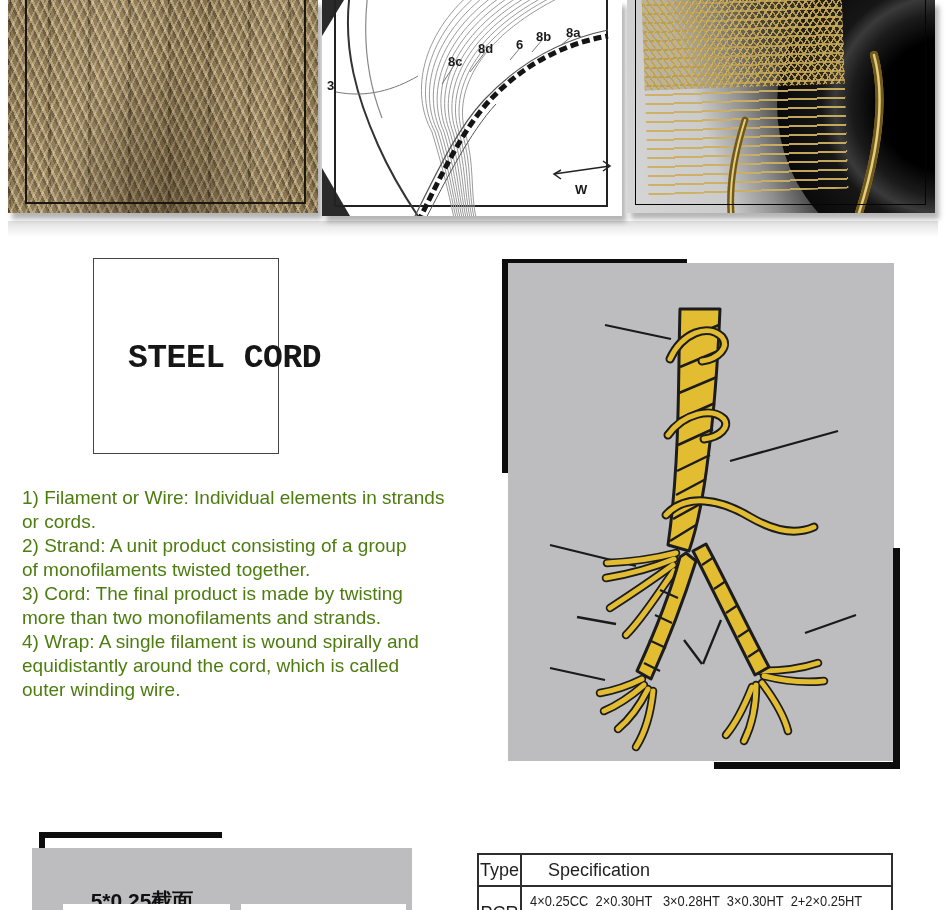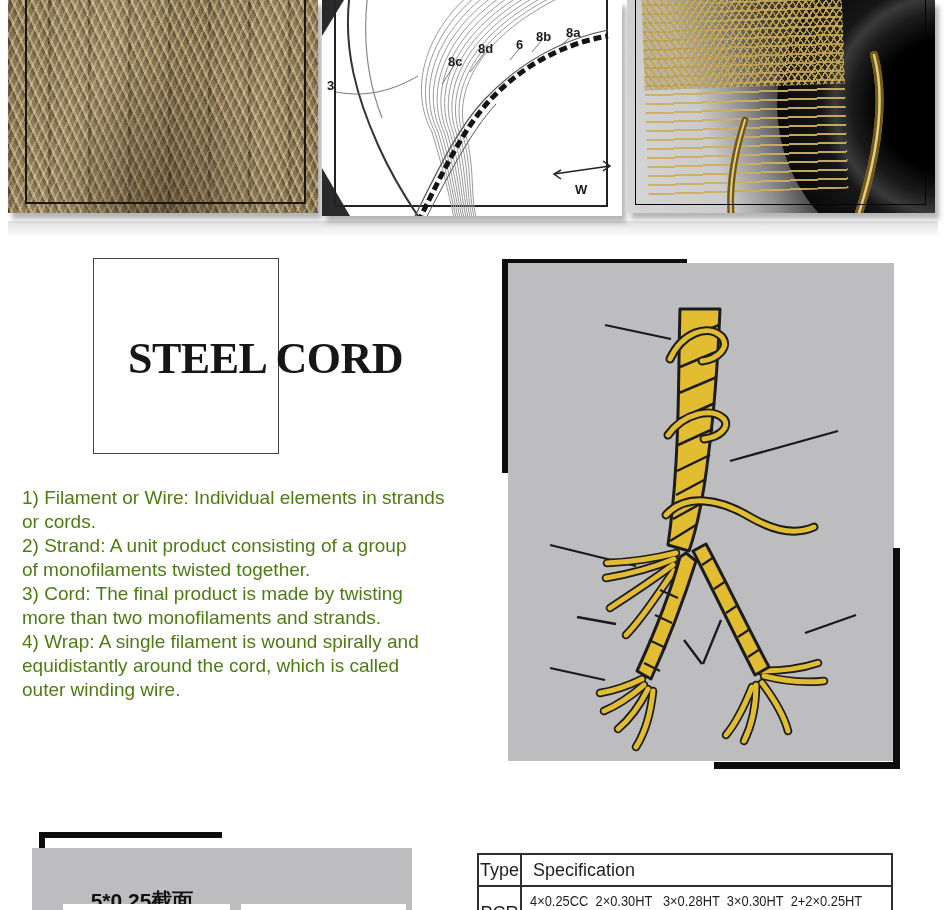--- a/index.html
+++ b/index.html
@@ -29,43 +29,43 @@
     background:
       repeating-linear-gradient(55deg, rgba(190,160,80,0.9) 0 1.5px, rgba(0,0,0,0) 1.5px 5.5px),
       repeating-linear-gradient(-55deg, rgba(210,180,100,0.9) 0 1.5px, rgba(0,0,0,0) 1.5px 5.5px),
       rgba(120,100,50,0.25);}
   .cord-overlay{position:absolute;left:0;top:0;}
   .gallery-shadow{position:absolute;left:8px;top:221px;width:930px;height:16px;
     background:linear-gradient(to bottom, rgba(0,0,0,0.12), rgba(0,0,0,0));}
 
   
   .heading-box{position:absolute;left:93px;top:258px;width:184px;height:194px;border:1px solid #444;background:#fff;}
-  .heading-text{position:absolute;left:128px;top:342px;font-family:Liberation Serif, serif;
-    font-weight:bold;font-size:44px;line-height:33px;letter-spacing:-0.5px;color:#161616;white-space:nowrap;}
+  .heading-text{position:absolute;left:128px;top:342px;font-family:Liberation Mono, monospace;
+    font-weight:bold;font-size:33px;line-height:33px;letter-spacing:-0.5px;color:#161616;white-space:nowrap;}
 
   
   .description{position:absolute;left:22px;top:486px;width:492px;font-size:19px;line-height:24px;
     color:#4d7c0f;white-space:pre-line;}
 
   
   .bar{position:absolute;background:#0d0d0d;}
   .gray-panel{position:absolute;background:#bdbdbf;}
   .illus-panel{left:508px;top:263px;width:386px;height:498px;}
 
   
   .cross-panel{left:32px;top:836px;width:380px;height:74px;margin-top:12px;}
   .cross-label{position:absolute;top:39px;font-weight:bold;font-size:21px;color:#101010;text-align:center;}
   .white-box{position:absolute;top:904px;height:10px;background:#ffffff;}
 
   
   .spec-table{position:absolute;left:477px;top:853px;width:413px;border-collapse:collapse;
     color:#1f1f1f;}
   .spec-table td{border:2px solid #2e2e2e;background:#fff;}
   .td-type{width:60px;text-align:center;font-size:18px;height:28px;border-radius:12px;}
-  .td-spec-h{font-size:18px;padding-left:11px;height:28px;}
+  .td-spec-h{font-size:18px;padding-left:26px;height:28px;}
   .td-type-v{width:60px;text-align:center;font-size:18px;height:48px;vertical-align:middle;}
   .td-spec-v{vertical-align:top;padding:5px 0 0 8px;height:48px;}
   .spec-text{display:inline-block;font-size:14px;white-space:pre;transform:scaleX(0.92);transform-origin:left center;}
 
   svg text{font-family:"Liberation Sans",sans-serif;}
 </style>
 </head>
 <body>
 
 <div class="page">

